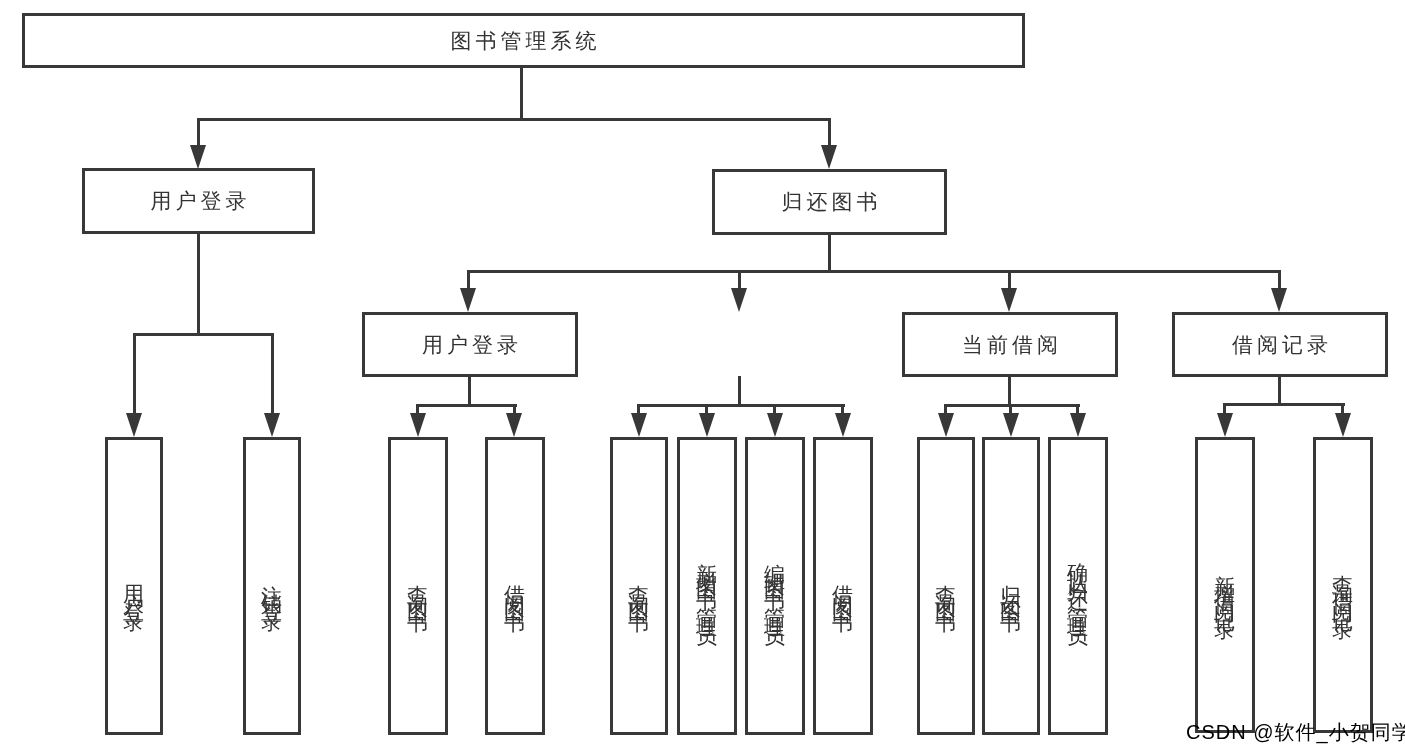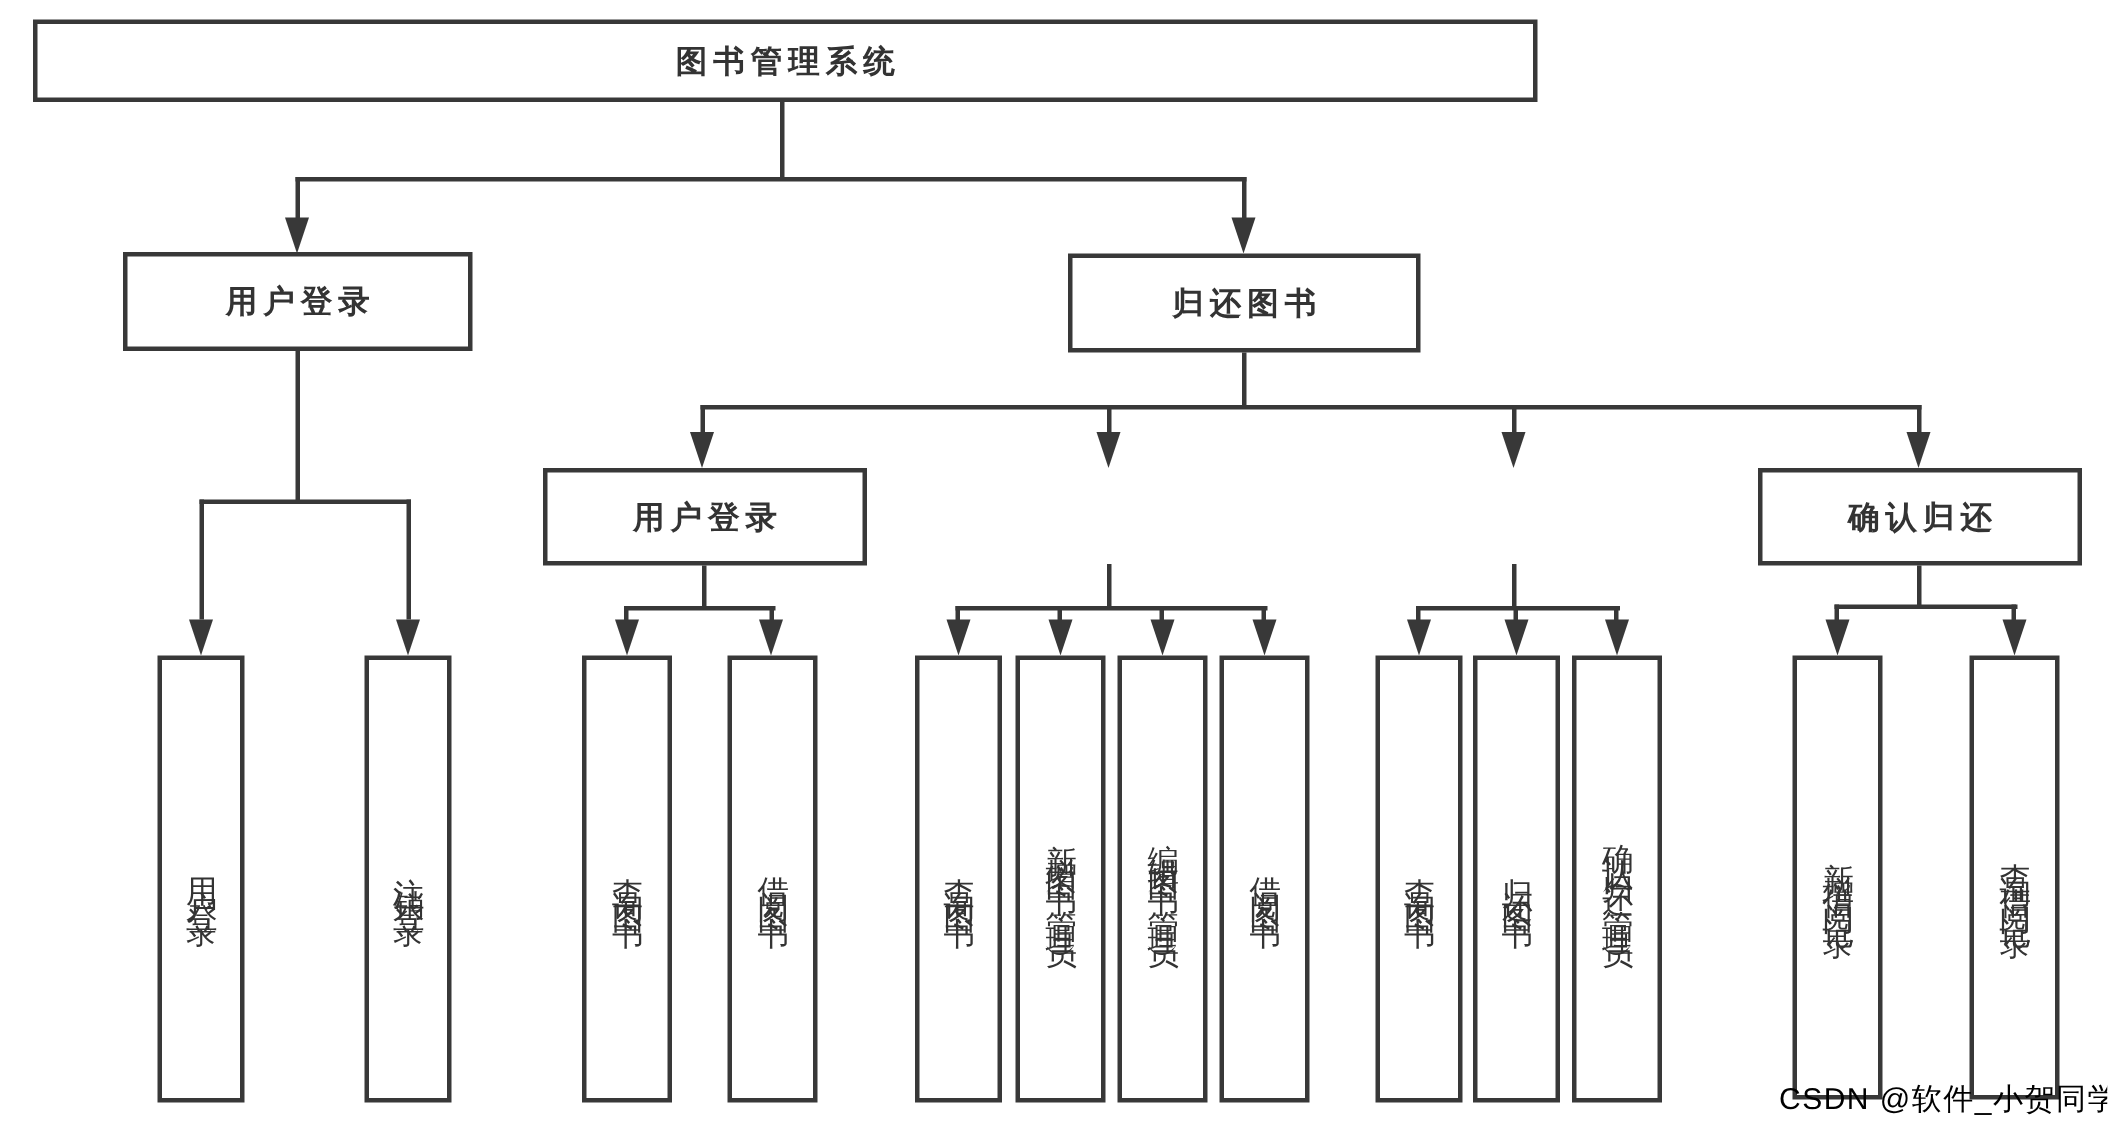--- a/index.html
+++ b/index.html
@@ -6,21 +6,21 @@
   #canvas{
     position:relative;width:1405px;height:747px;background:#ffffff;overflow:hidden;
     font-family:"Liberation Sans","DejaVu Sans",sans-serif;color:#333333;
   }
   
   .hnode{
     position:absolute;box-sizing:border-box;background:#ffffff;
     border:3px solid #383838;display:flex;align-items:center;justify-content:center;
     font-size:21px;letter-spacing:4px;white-space:nowrap;z-index:2;
   }
-  .hnode span{transform:translateX(2px);font-weight:bold;}
+  .hnode span{transform:translateX(2px);}
   .vnode{
     position:absolute;box-sizing:border-box;background:#ffffff;
     border:3px solid #383838;display:flex;align-items:center;justify-content:center;
     z-index:2;
   }
   .vnode span{
     writing-mode:vertical-rl;text-orientation:mixed;
     font-size:21px;letter-spacing:9px;line-height:1;white-space:nowrap;
   }
   
@@ -107,22 +107,25 @@
   <div class="hnode" style="left:82px;top:168px;width:233px;height:66px;">
     <span>用户登录</span>
   </div>
   <div class="hnode" style="left:712px;top:169px;width:235px;height:66px;">
     <span>归还图书</span>
   </div>
 
   <div class="hnode" style="left:362px;top:312px;width:216px;height:65px;">
     <span>用户登录</span>
   </div>
+  <div class="hnode" style="left:902px;top:312px;width:216px;height:65px;">
+    <span>当前借阅</span>
+  </div>
   <div class="hnode" style="left:1172px;top:312px;width:216px;height:65px;">
-    <span>确认归还</span>
+    <span>借阅记录</span>
   </div>
 
   <div class="vnode" style="left:105px;top:437px;width:58px;height:298px;">
     <span>用户登录</span>
   </div>
   <div class="vnode" style="left:243px;top:437px;width:58px;height:298px;">
     <span>注销登录</span>
   </div>
 
   <div class="vnode" style="left:388px;top:437px;width:60px;height:298px;">

